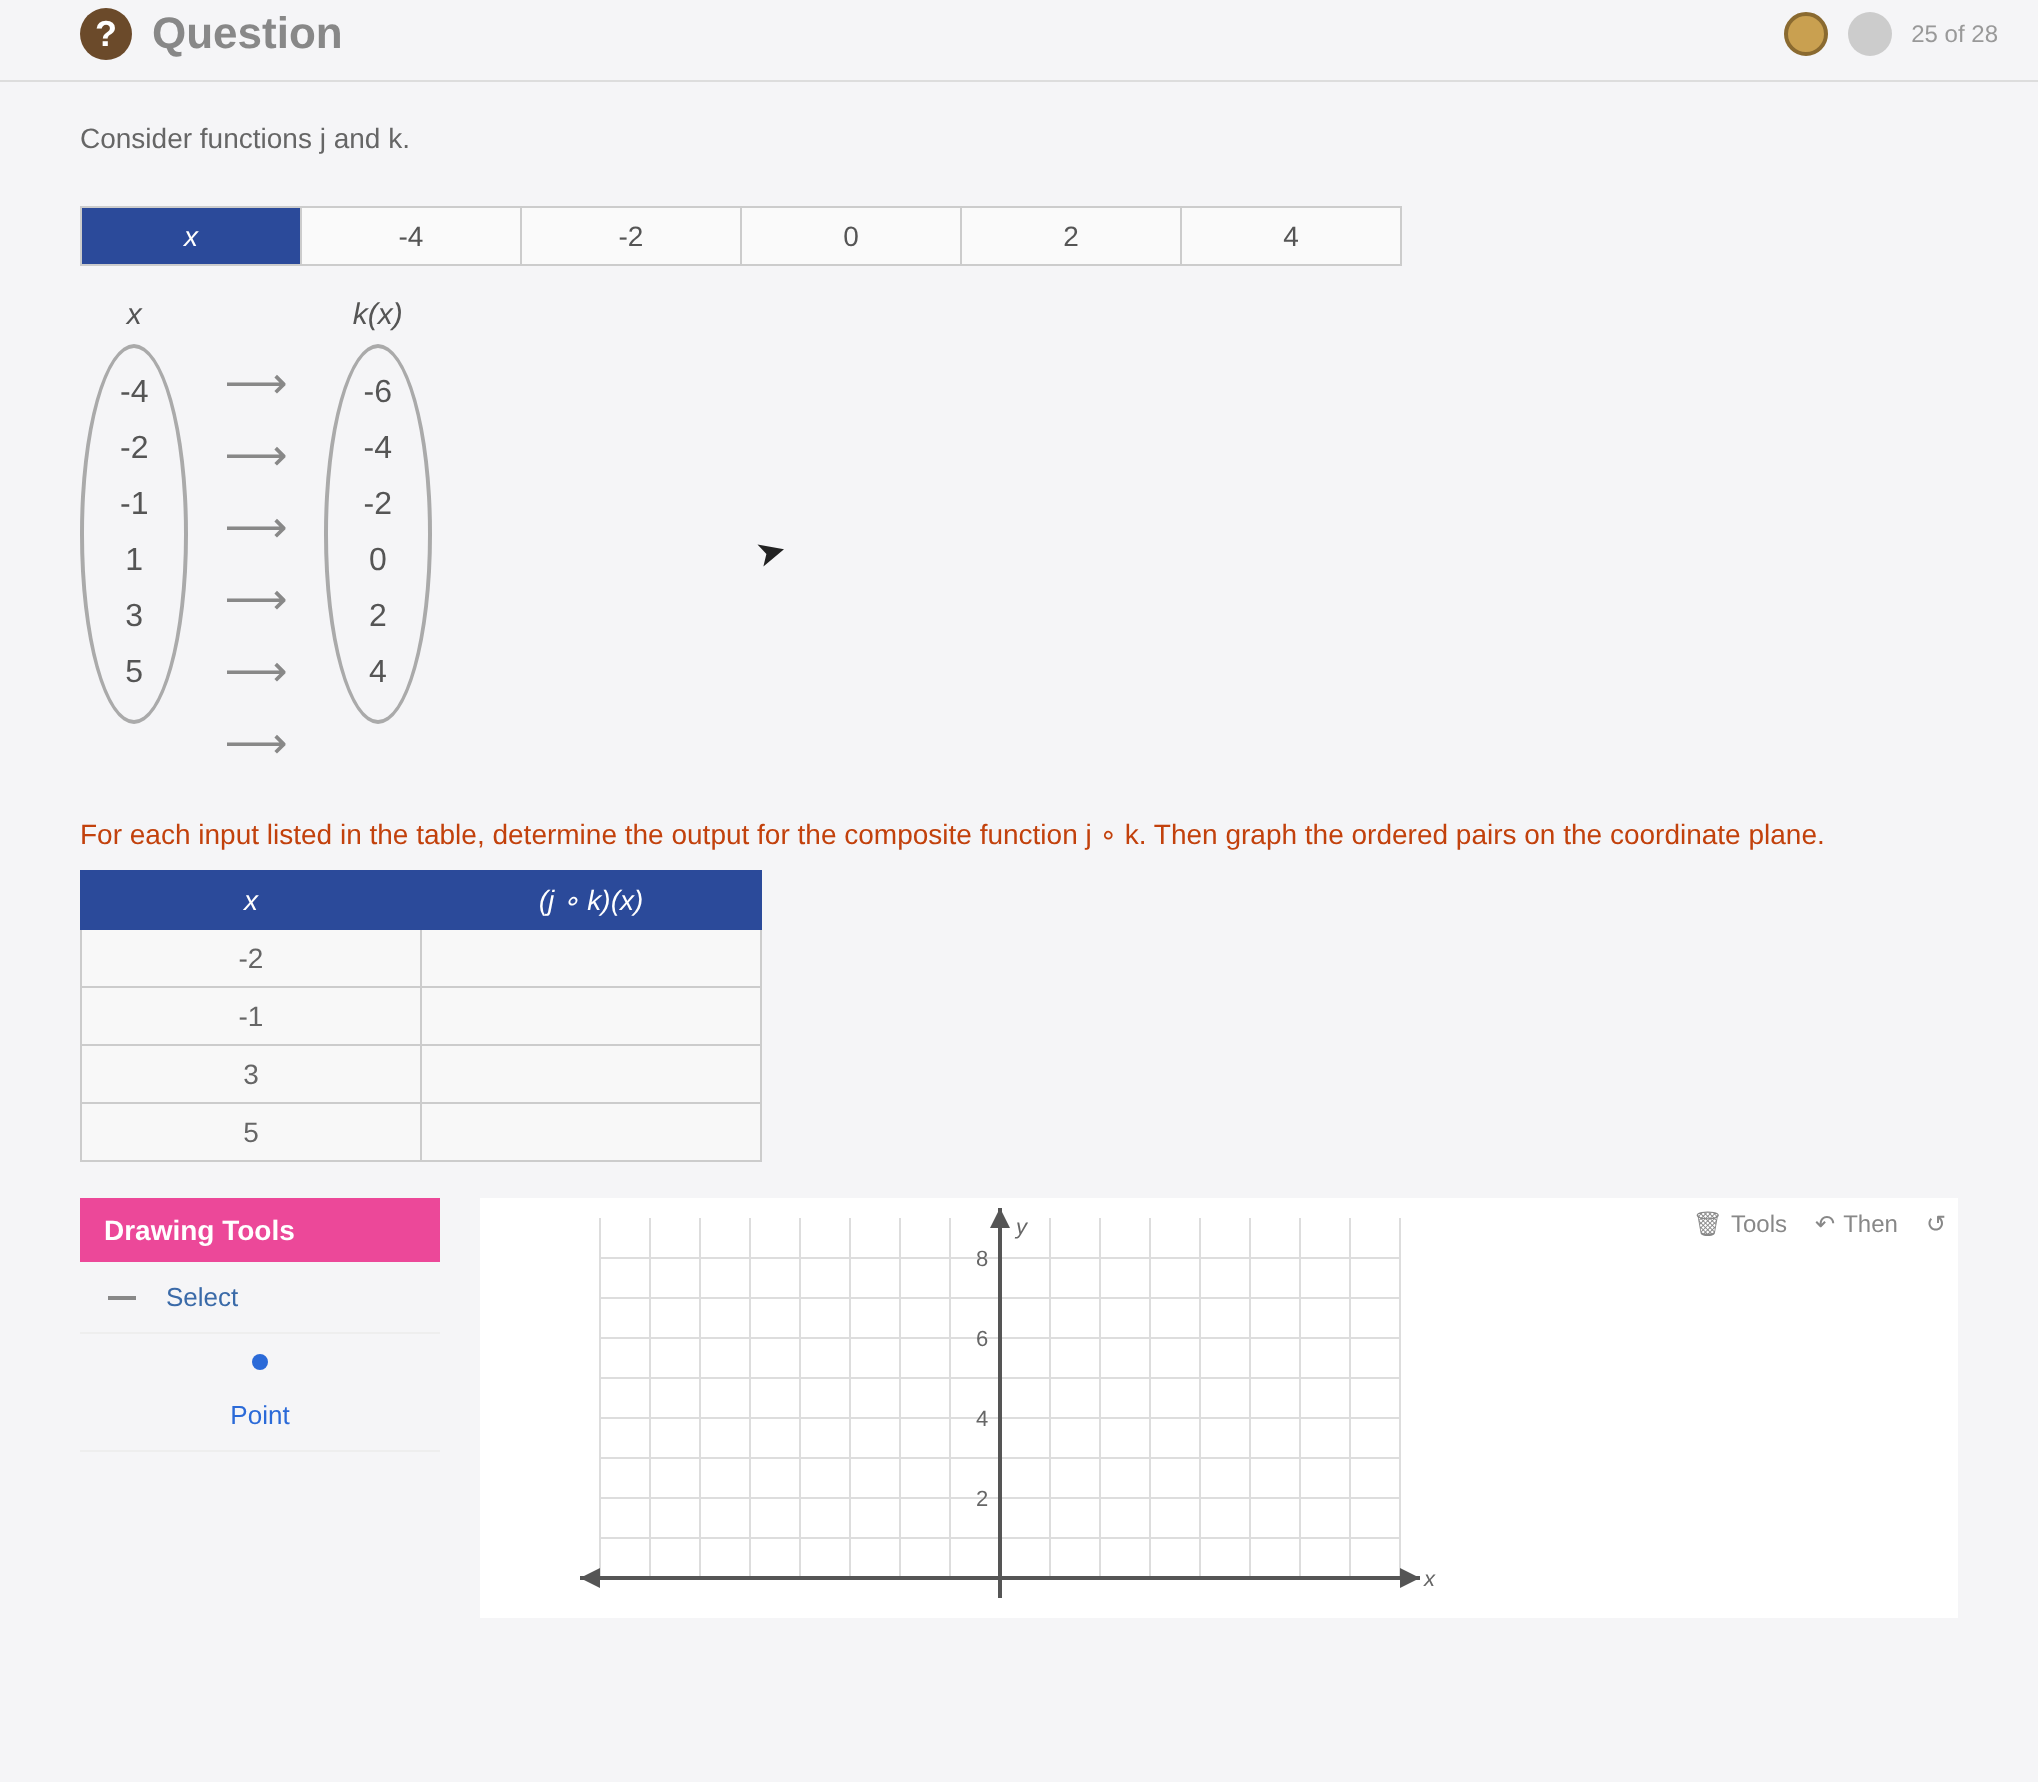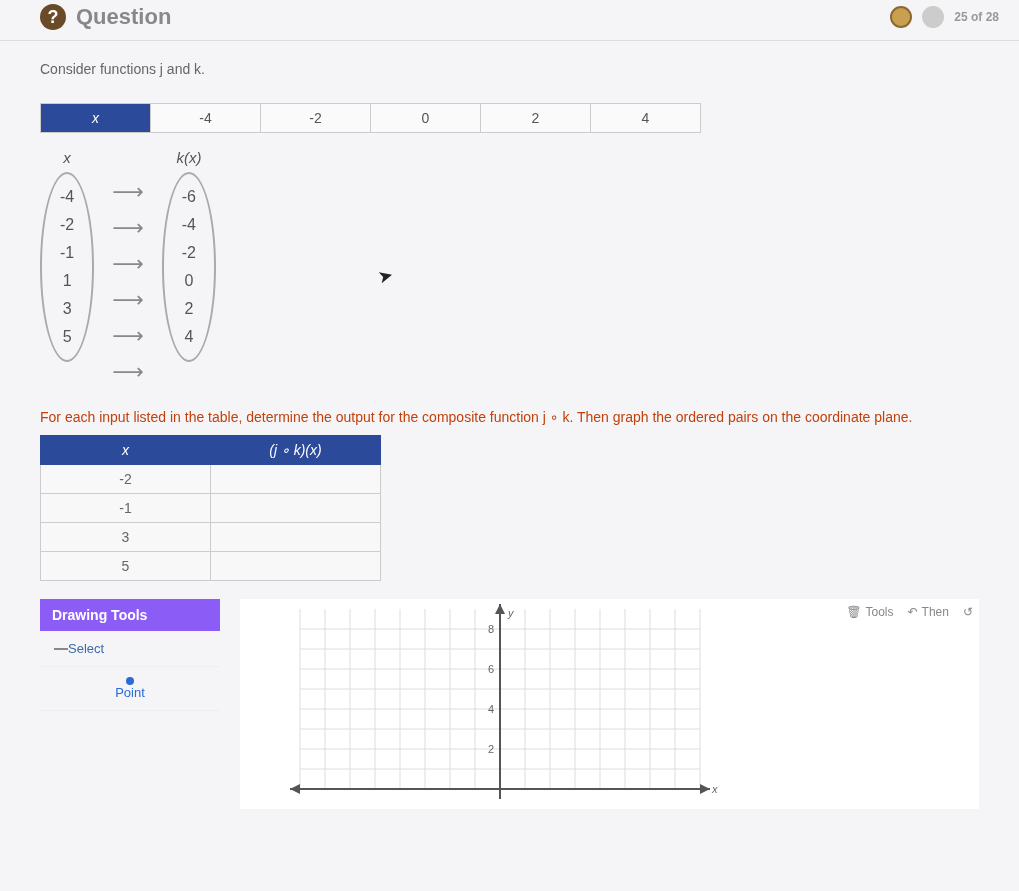--- a/index.html
+++ b/index.html
@@ -38,21 +38,20 @@
       font-size: 22px;
       color: #888;
       font-weight: 600;
     }
     .header-right {
       display: flex;
       align-items: center;
       gap: 10px;
       color: #999;
       font-size: 12px;
-      font-weight: bold;
     }
     .dot {
       width: 22px;
       height: 22px;
       border-radius: 50%;
     }
     .dot-gold { background: #c9a050; border: 2px solid #8a6a30;}
     .dot-grey { background: #ccc; }
     .content { padding: 20px 40px; }
     .prompt {
@@ -135,33 +134,33 @@
       color: #666;
       background:#f8f8f8;
     }
     .tools-row {
       display: flex;
       gap: 20px;
       align-items:flex-start;
     }
     .tools-panel { width: 180px; }
     .tools-header {
-      background: #8b5cf6;
+      background: #ec4899;
       color: #fff;
       padding: 8px 12px;
       font-size: 14px;
       font-weight: bold;
     }
     .tool-item {
       padding: 10px 14px;
       font-size: 13px;
       color: #3a6aa8;
       border-bottom: 1px solid #eee;
       display:flex;
-      gap:0;
+      gap:15px;
       align-items:center;
       cursor:pointer;
     }
     .tool-item.active { color:#2b6ad8;flex-direction:column; }
     .tool-item .sw { width:14px;height:2px;background:#888;}
     .tool-item .pt { width:8px;height:8px;border-radius:50%;background:#2b6ad8;}
     .graph-area {
       flex: 1;
       position: relative;
       background:#fff;

